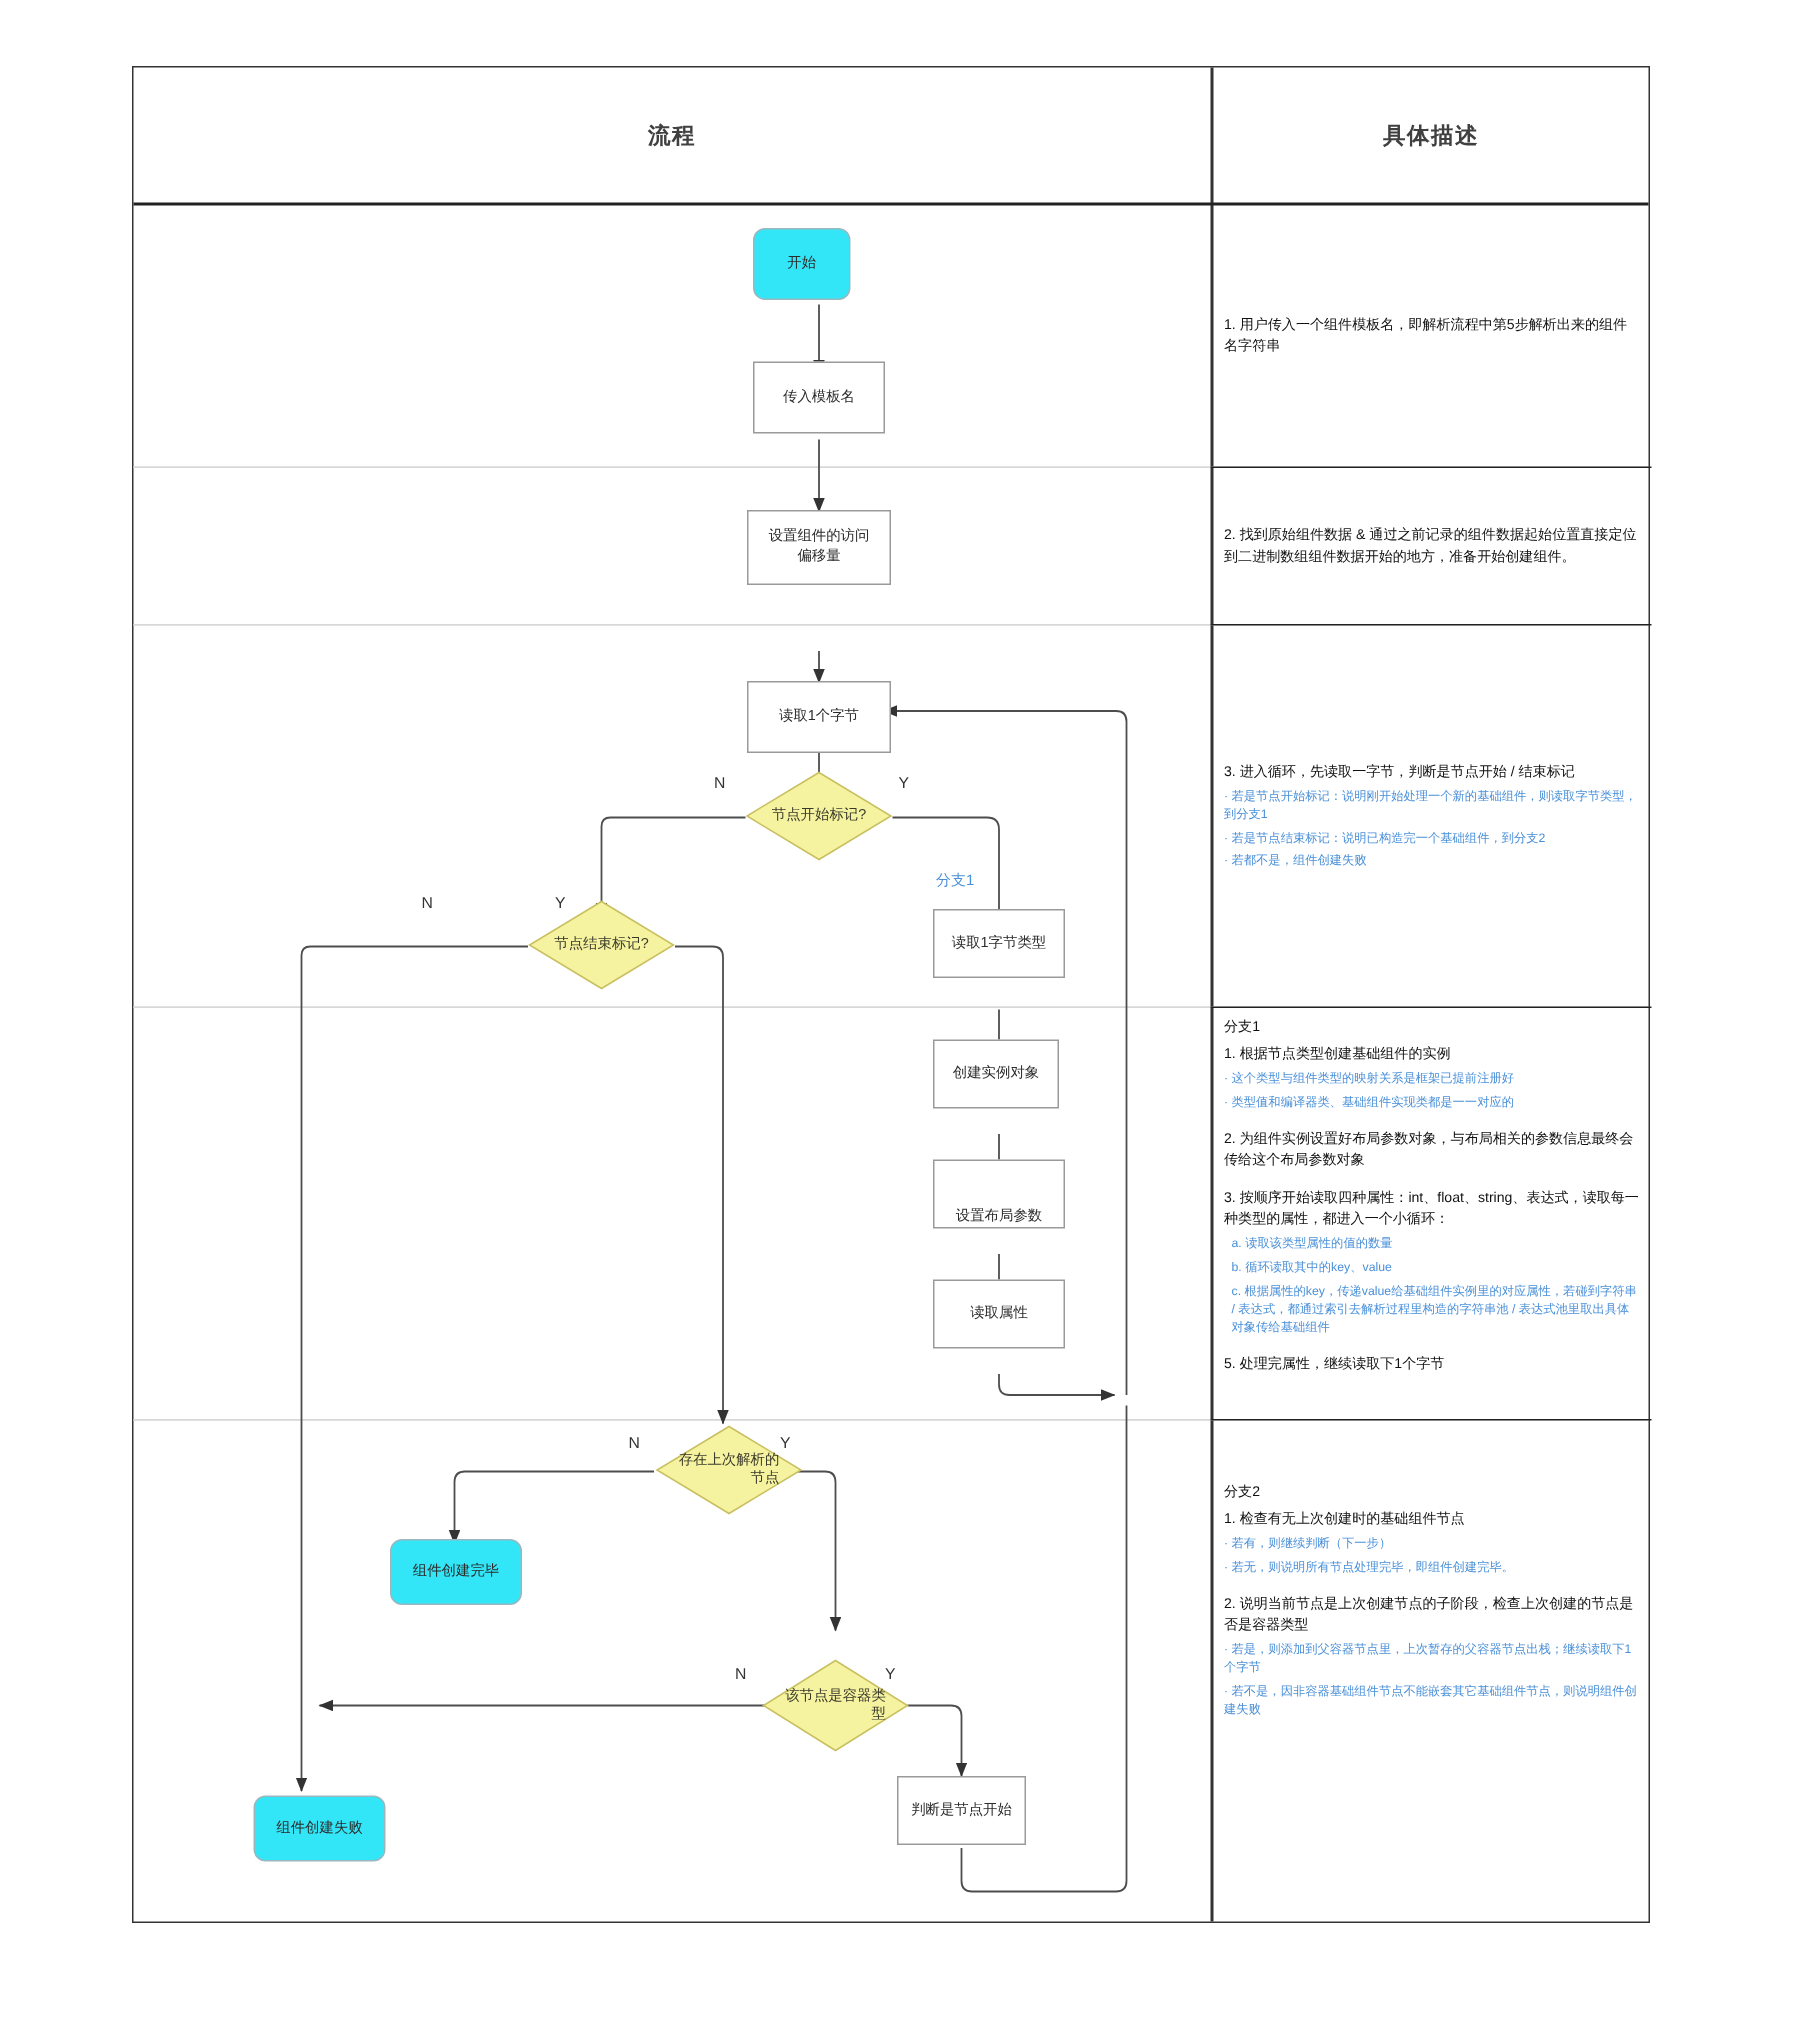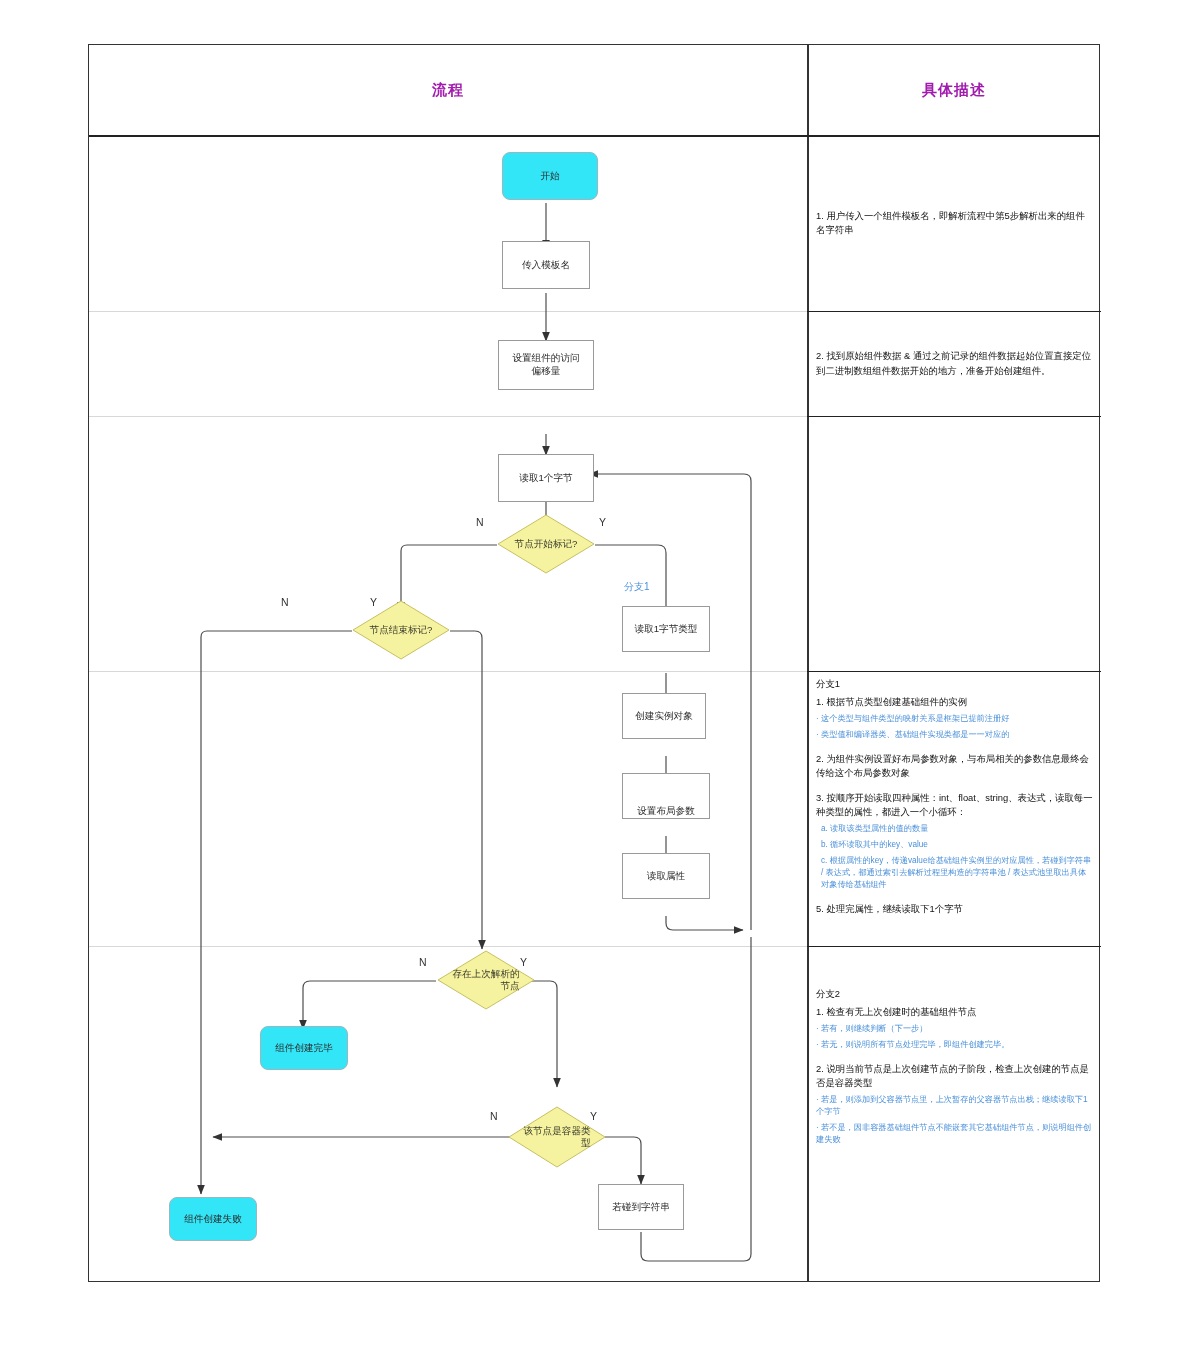--- a/index.html
+++ b/index.html
@@ -60,21 +60,21 @@
   
   .col-header {
     position: absolute;
     top: 0;
     height: 90px;
     display: flex;
     align-items: center;
     justify-content: center;
     font-size: 15px;
     font-weight: bold;
-    color: #a21caf;
+    color: #404040;
     letter-spacing: 1px;
   }
   .col-header.flow { left: 0; width: 718px; }
   .col-header.desc { left: 718px; width: 294px; }
 
   
   .desc-cell {
     position: absolute;
     left: 718px;
     width: 294px;
@@ -186,20 +186,26 @@
     <div class="col-header desc">具体描述</div>
 
     <div class="desc-cell" style="top:90px; height:176px;">
       <p class="desc-main">1. 用户传入一个组件模板名，即解析流程中第5步解析出来的组件名字符串</p>
     </div>
 
     <div class="desc-cell" style="top:266px; height:105px;">
       <p class="desc-main">2. 找到原始组件数据 &amp; 通过之前记录的组件数据起始位置直接定位到二进制数组组件数据开始的地方，准备开始创建组件。</p>
     </div>
 
+    <div class="desc-cell" style="top:371px; height:255px;">
+      <p class="desc-main">3. 进入循环，先读取一字节，判断是节点开始 / 结束标记</p>
+      <p class="desc-blue">· 若是节点开始标记：说明刚开始处理一个新的基础组件，则读取字节类型，到分支1</p>
+      <p class="desc-blue">· 若是节点结束标记：说明已构造完一个基础组件，到分支2</p>
+      <p class="desc-blue">· 若都不是，组件创建失败</p>
+    </div>
 
     <div class="desc-cell topalign" style="top:626px; height:275px;">
       <p class="desc-head">分支1</p>
       <p class="desc-main">1. 根据节点类型创建基础组件的实例</p>
       <p class="desc-blue">· 这个类型与组件类型的映射关系是框架已提前注册好</p>
       <p class="desc-blue">· 类型值和编译器类、基础组件实现类都是一一对应的</p>
       <div class="gap"></div>
       <p class="desc-main">2. 为组件实例设置好布局参数对象，与布局相关的参数信息最终会传给这个布局参数对象</p>
       <div class="gap"></div>
       <p class="desc-main">3. 按顺序开始读取四种属性：int、float、string、表达式，读取每一种类型的属性，都进入一个小循环：</p>
@@ -261,21 +267,21 @@
       <path d="M440,937 L462,937 Q469,937 469,944 L469,1043" marker-end="url(#arrow)"></path>
 
       <path d="M422,1093 L125,1093" marker-end="url(#arrow)"></path>
 
       <path d="M517,1093 L546,1093 Q553,1093 553,1100 L553,1140" marker-end="url(#arrow)"></path>
 
       <path d="M553,1188 L553,1210 Q553,1217 560,1217 L656,1217 Q663,1217 663,1210 L663,893"></path>
     </g>
   </svg>
 
-  <div class="node terminal" style="left:502px; top:152px; width:96px; height:48px;">
+  <div class="node terminal" style="left:502px; top:152px; width:65px; height:48px;">
     <span>开始</span>
   </div>
 
   <div class="node process" style="left:502px; top:241px; width:88px; height:48px;">
     <span>传入模板名</span>
   </div>
 
   <div class="node process" style="left:498px; top:340px; width:96px; height:50px;">
     <span class="wrapnl">设置组件的访问<br>偏移量</span>
   </div>
@@ -336,20 +342,20 @@
   <div class="node decision" style="left:508px; top:1106px; width:98px; height:62px;">
     <svg class="diamond-shape" viewBox="0 0 98 62" preserveAspectRatio="none">
       <polygon points="49,1 97,31 49,61 1,31" fill="#f5f2a0" stroke="#c8c060" stroke-width="1"></polygon>
     </svg>
     <span class="diamond-label wrapnl">该节点是容器类<br>型</span>
   </div>
   <span class="edge-label" style="left:490px; top:1110px;">N</span>
   <span class="edge-label" style="left:590px; top:1110px;">Y</span>
 
   <div class="node process" style="left:598px; top:1184px; width:86px; height:46px;">
-    <span>若碰到字符串</span>
+    <span>判断是节点开始</span>
   </div>
 
   <div class="node terminal" style="left:169px; top:1197px; width:88px; height:44px;">
     <span>组件创建失败</span>
   </div>
 
 </div>
 
 </body></html>

